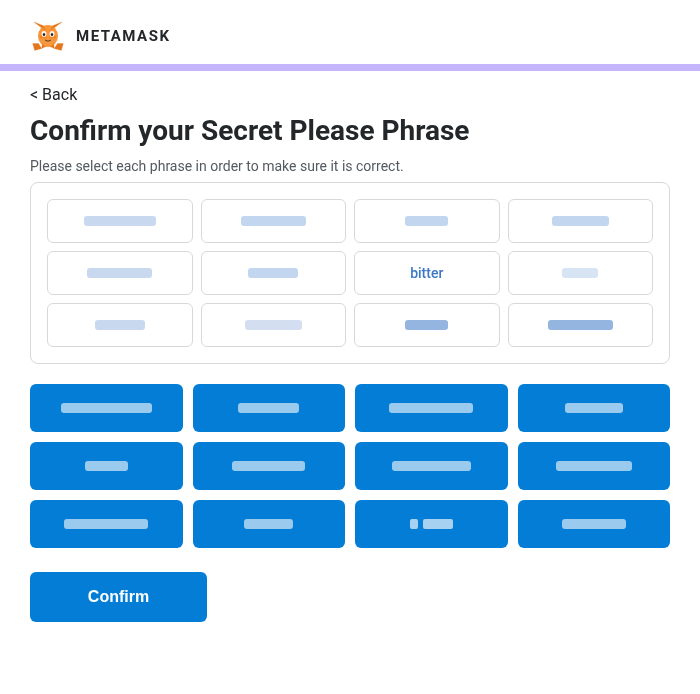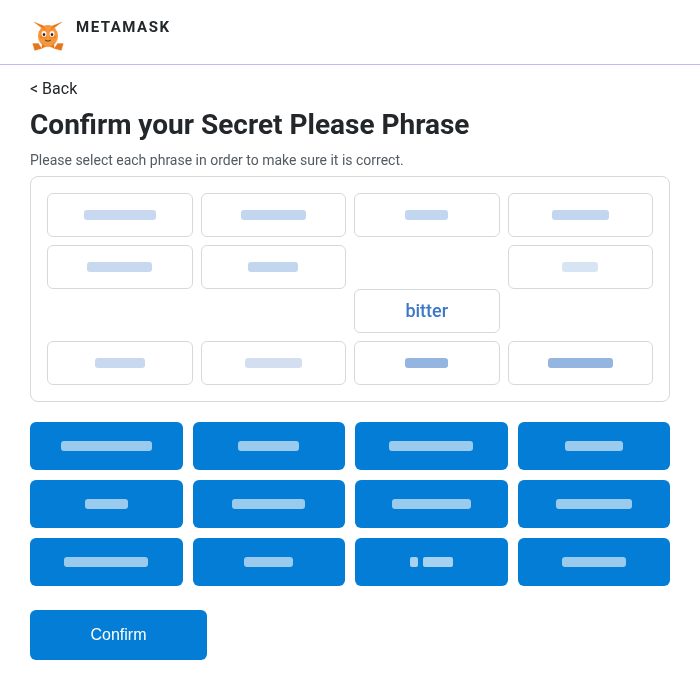--- a/index.html
+++ b/index.html
@@ -5,23 +5,23 @@
     * { box-sizing: border-box; margin: 0; padding: 0; }
     body {
       font-family: -apple-system, BlinkMacSystemFont, 'Segoe UI', Roboto, sans-serif;
       background: #ffffff;
       width: 700px;
       min-height: 694px;
       padding: 0;
     }
     .header {
       display: flex;
-      align-items: flex-start;
+      align-items: center;
       padding: 18px 38px 10px 30px;
-      border-bottom: 1px solid #c4b5fd;
+      border-bottom: 7px solid #c4b5fd;
     }
     .logo-icon {
       width: 36px;
       height: 36px;
       margin-right: 10px;
     }
     .logo-text {
       font-size: 15px;
       font-weight: 700;
       letter-spacing: 1.5px;
@@ -117,21 +117,21 @@
       border-radius: 3px;
     }
     .confirm-btn {
       background: #037DD6;
       color: white;
       border: none;
       border-radius: 6px;
       width: 177px;
       height: 50px;
       font-size: 16px;
-      font-weight: 400;
+      font-weight: 700;
       cursor: pointer;
     }
     
     .phrase-slot.visible-text {
       font-size: 13px;
       color: #3d78c7;
     }
   </style>
 </head>
 <body>
@@ -185,21 +185,21 @@
       <div class="phrase-slot">
         <div class="blurred-word" style="width:40%;"></div>
       </div>
 
       <div class="phrase-slot">
         <div class="blurred-word" style="width:45%; background:#b0c8e8;"></div>
       </div>
       <div class="phrase-slot">
         <div class="blurred-word" style="width:35%;"></div>
       </div>
-      <div class="phrase-slot visible-text" style="font-size:18px; color:#3d78c7; font-weight:500;margin-top:44px;">bitter</div>
+      <div class="phrase-slot visible-text" style="font-size:14px; color:#3d78c7; font-weight:500;">bitter</div>
       <div class="phrase-slot">
         <div class="blurred-word" style="width:25%; background:#c5d8ef;"></div>
       </div>
 
       <div class="phrase-slot">
         <div class="blurred-word" style="width:35%; background:#b0c8e8;"></div>
       </div>
       <div class="phrase-slot">
         <div class="blurred-word" style="width:40%; background:#c0d2ea;"></div>
       </div>

